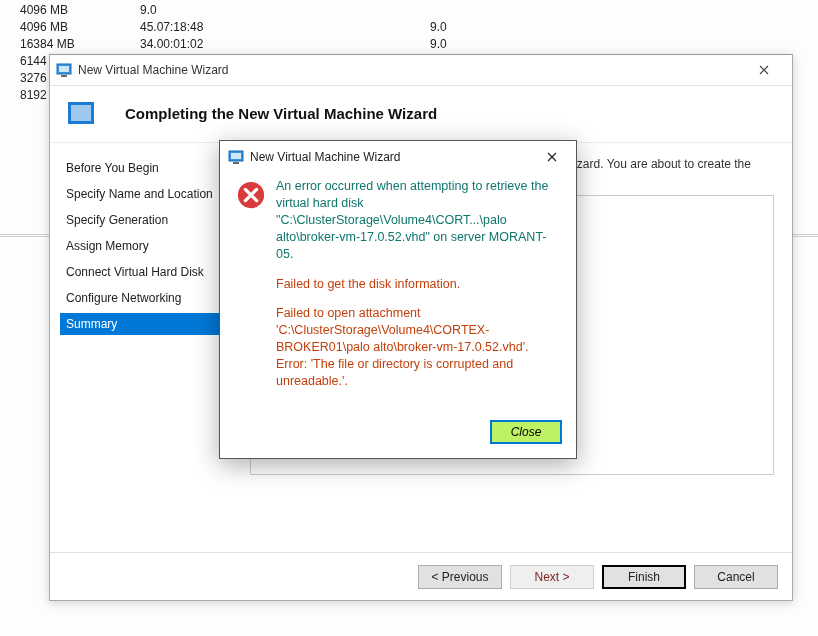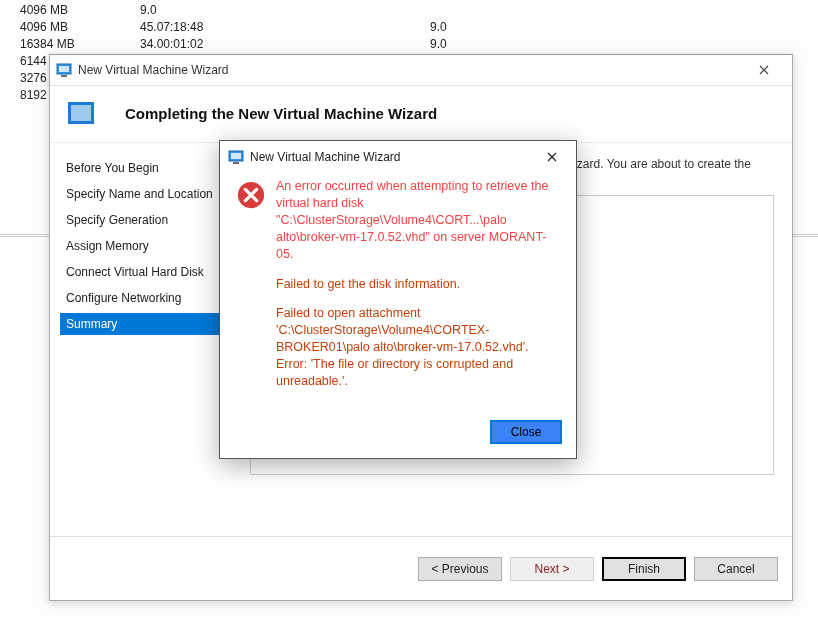--- a/index.html
+++ b/index.html
@@ -89,21 +89,21 @@
   .wiz-content .summary-box {
     border:1px solid #ccc;
     width:100%;
     min-height:280px;
     margin-top:8px;
     padding:6px;
   }
 
   .wiz-footer {
     border-top:1px solid #e1e1e1;
-    height:64px;
+    height:48px;
     display:flex; align-items:center; justify-content:flex-end;
     padding-right:14px;
     gap:8px;
   }
   .wiz-btn {
     min-width:84px; height:24px;
     border:1px solid #adadad;
     background:#e1e1e1;
     font-size:12px;
     color:#222;
@@ -129,32 +129,33 @@
   }
   .err-titlebar .eticon { width:16px;height:16px;margin-right:6px; }
   .err-titlebar .ettext { flex:1; font-size:12px; color:#222; }
   .err-close { width:40px; height:26px; display:flex; align-items:center; justify-content:center; color:#222; border:1px solid transparent; }
   .err-body {
     display:flex;
     padding:6px 16px 10px 16px;
   }
   .err-iconcol { width:40px; padding-top:2px; }
   .err-textcol { flex:1; font-size:12.5px; }
-  .err-main { color:#ef4444; margin-bottom:14px; line-height:1.35; }
+  .err-main { color:#0f766e; margin-bottom:14px; line-height:1.35; }
   .err-sub { color:#c2410c; margin-bottom:12px; line-height:1.35; }
   .err-footer {
     display:flex; justify-content:flex-end;
     padding:8px 14px 14px 14px;
   }
   .err-btn {
     min-width:72px; height:24px;
     border:2px solid #0078d7;
-    background:#3b82f6;
+    background:#bef264;
     font-size:12px;
     cursor:pointer;
+    font-style:italic;
   }
 
   svg { display:block; }
 </style>
 </head>
 <body>
 
 <div class="bg-table">
   <div class="row">
     <span class="col1">4096 MB</span>

